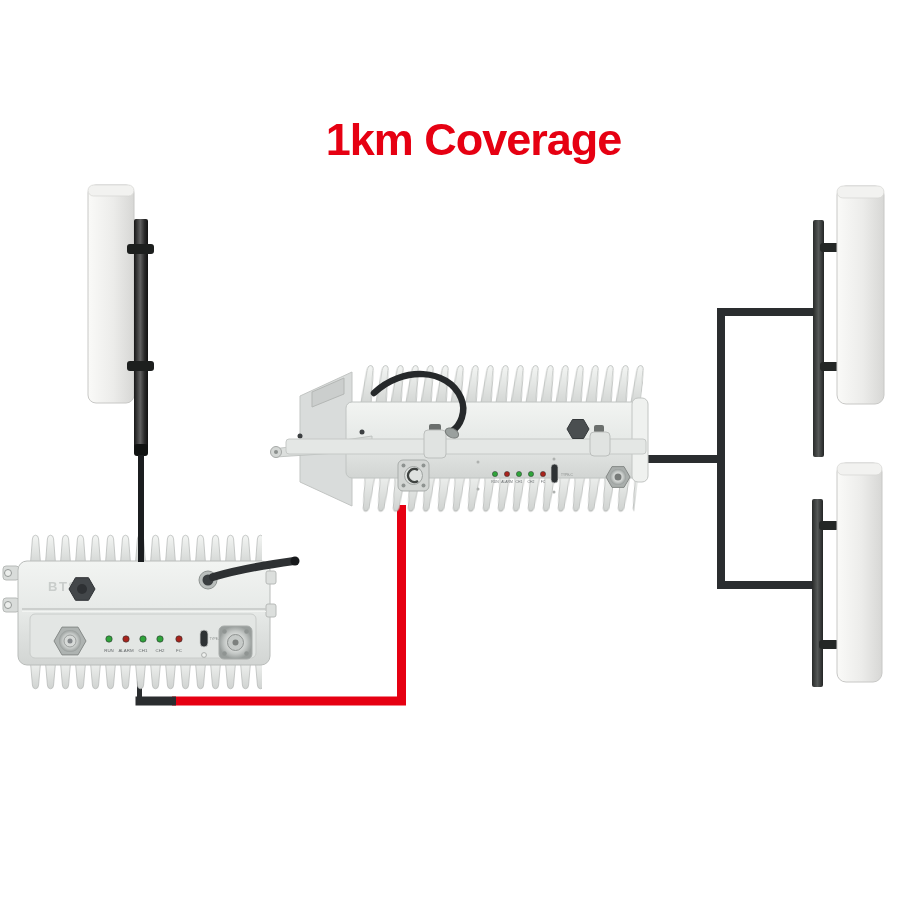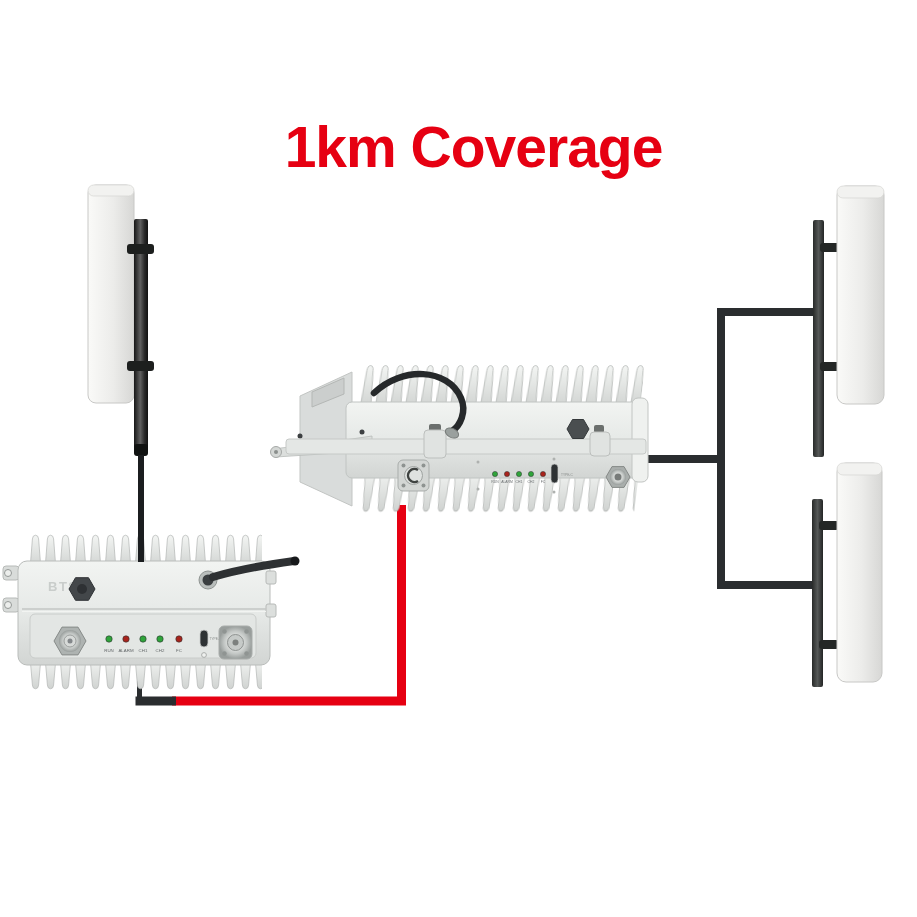--- a/index.html
+++ b/index.html
@@ -1,19 +1,19 @@
 <!DOCTYPE html>
 <html><head>
 <meta charset="utf-8">
 <style>
   html,body{margin:0;padding:0}
   body{width:917px;height:917px;background:#ffffff;position:relative;overflow:hidden;
        font-family:"Liberation Sans",sans-serif}
   .title{position:absolute;top:114px;left:0;width:100%;text-align:center;
-         font-weight:bold;font-size:57px;color:#e60012;letter-spacing:-1px;
+         font-weight:bold;font-size:45px;color:#e60012;letter-spacing:-1px;
          padding-left:30px;box-sizing:border-box}
   svg.stage{position:absolute;left:0;top:0;width:917px;height:917px}
   text{font-family:"Liberation Sans",sans-serif}
   .lbl{fill:#64686a;font-size:4.4px;text-anchor:middle}
   .lbl2{fill:#6a6e70;font-size:3.4px;text-anchor:middle}
   .tinytxt{fill:#8a8e8c;font-size:3.2px}
   .btslabel{fill:#c9cdcb;font-size:13px;font-weight:bold;letter-spacing:1.5px}
 </style>
 </head>
 <body>

